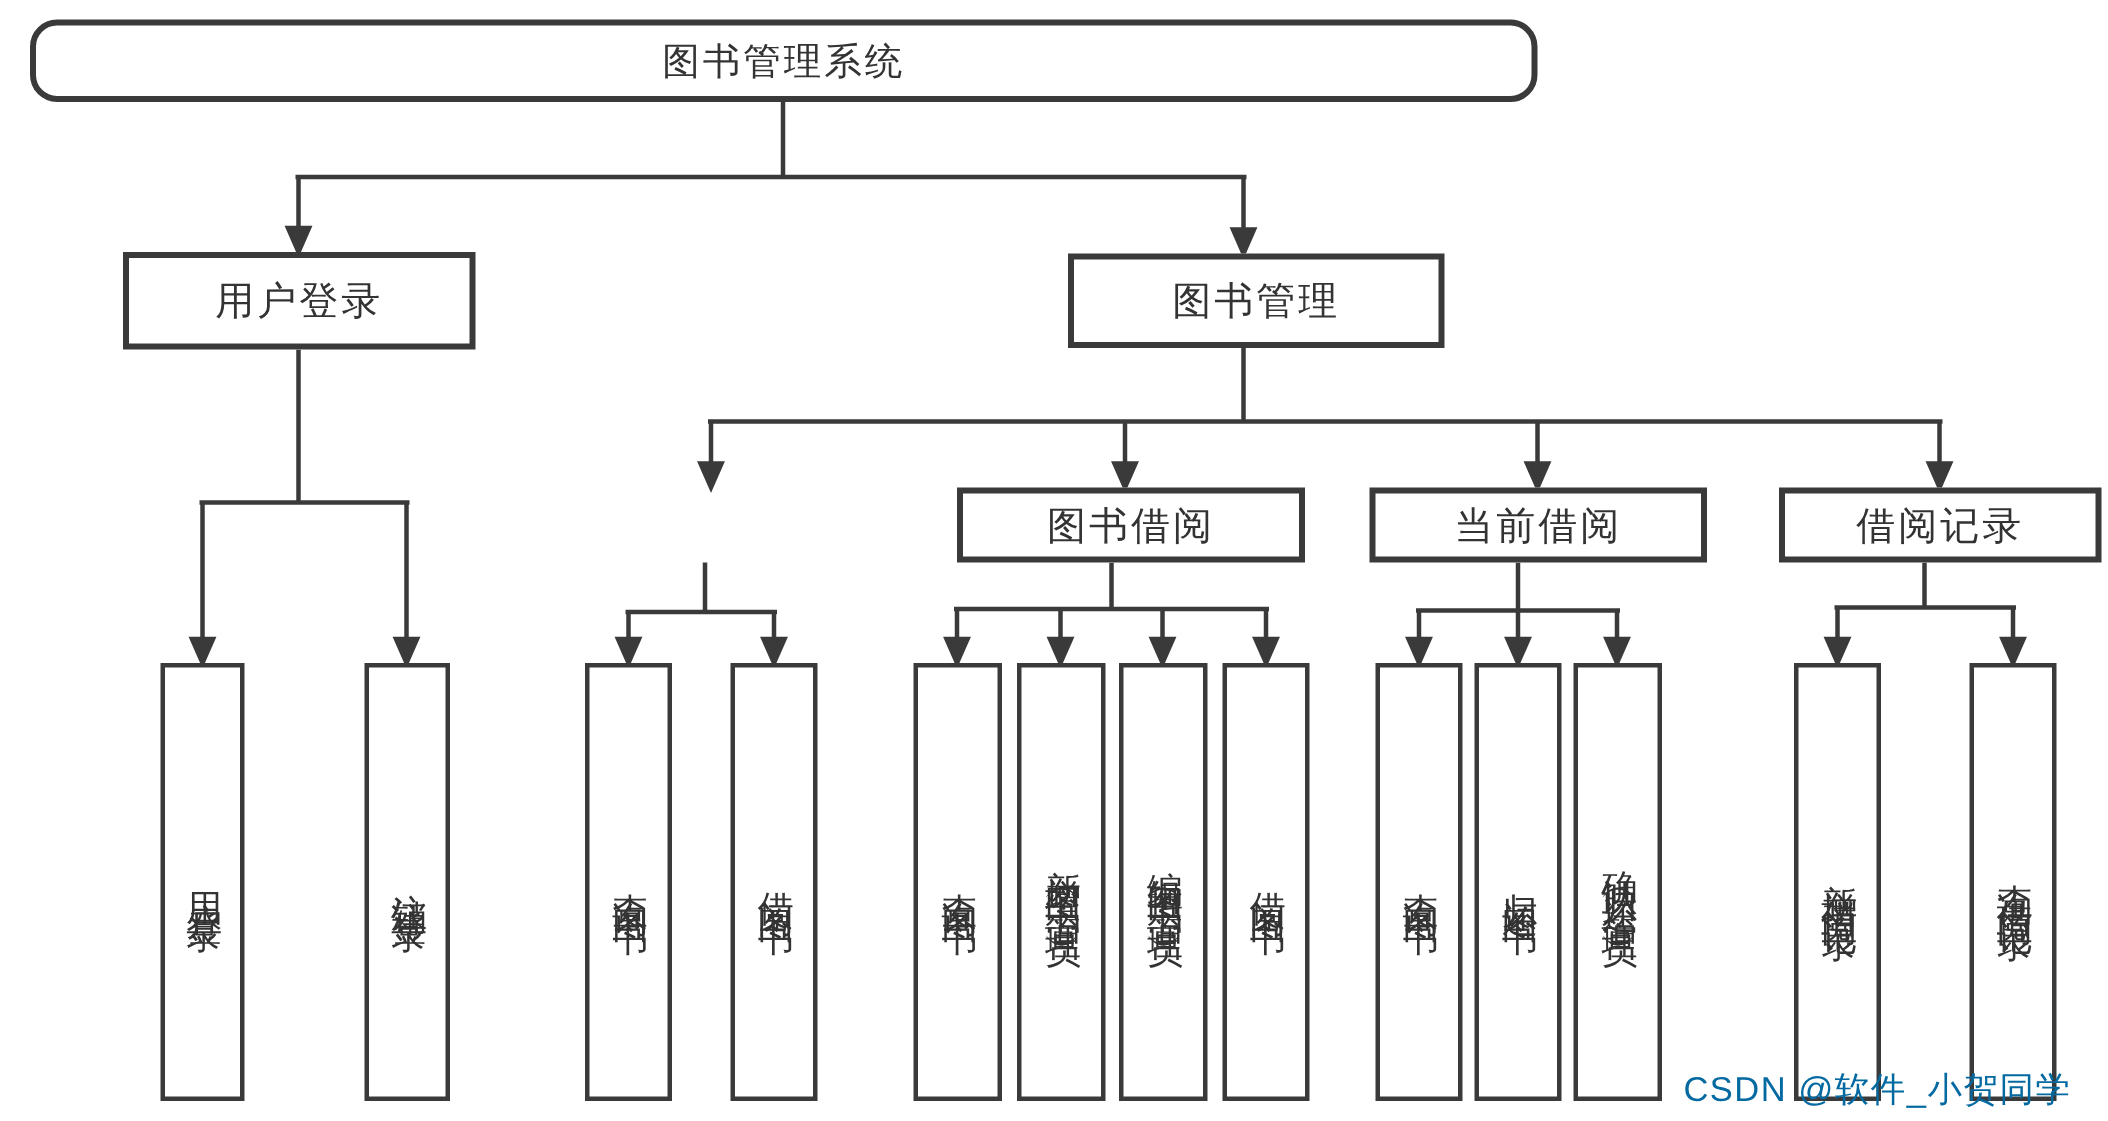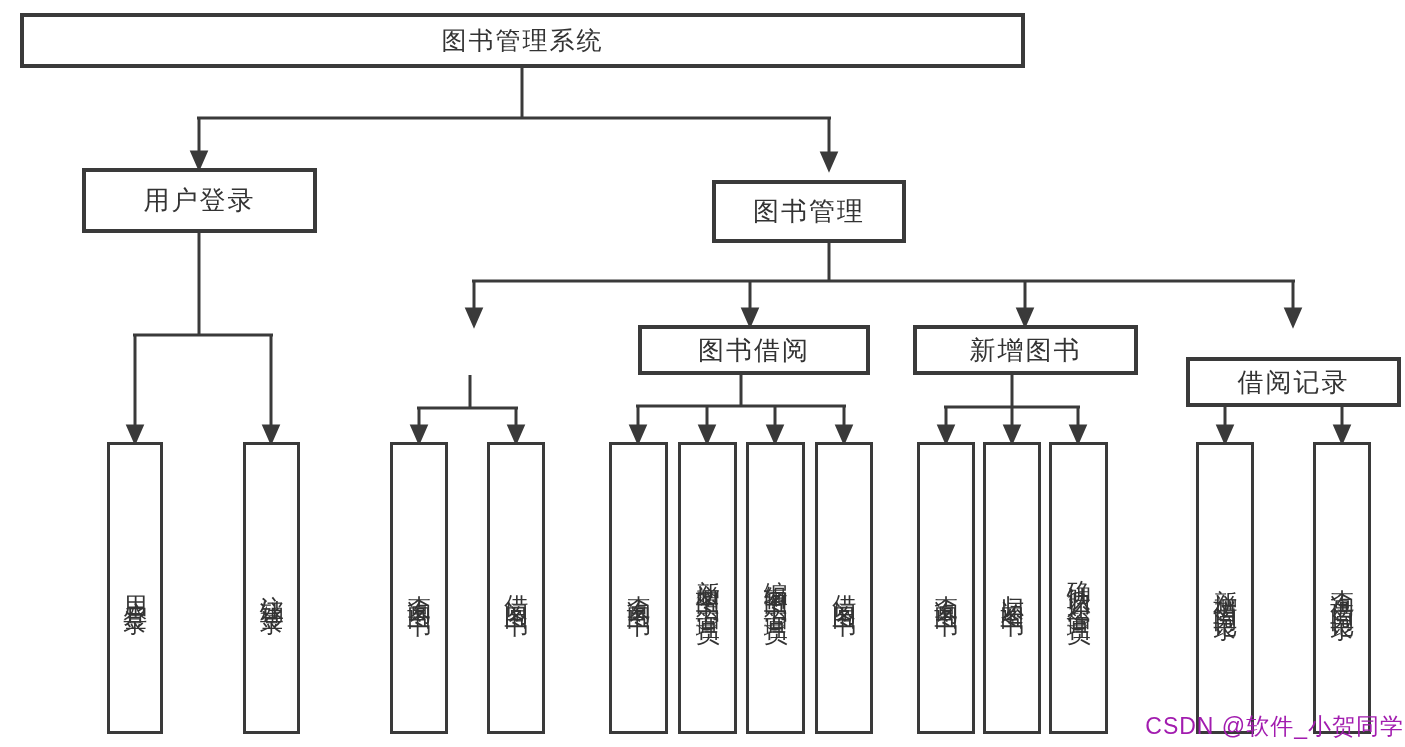--- a/index.html
+++ b/index.html
@@ -20,21 +20,21 @@
     background: #ffffff;
     display: flex;
     align-items: center;
     justify-content: center;
     color: #333333;
     font-size: 26px;
     letter-spacing: 2px;
     white-space: nowrap;
     z-index: 2;
   }
-  .node.root { font-size: 25px; }
+  .node.root { font-size: 25px; border-radius: 18px; }
 
   .leaf {
     position: absolute;
     box-sizing: border-box;
     border: 3px solid #3a3a3a;
     background: #ffffff;
     top: 442px;
     height: 292px;
     display: flex;
     align-items: center;
@@ -45,23 +45,23 @@
     writing-mode: vertical-rl;
     text-orientation: mixed;
     font-size: 24px;
     letter-spacing: 6px;
     line-height: 1.1;
     color: #333333;
   }
 
   #watermark {
     position: absolute;
-    right: 1px;
+    right: 24px;
     bottom: 5px;
-    color: #a21caf;
+    color: #0369a1;
     font-size: 23px;
     letter-spacing: 1px;
     z-index: 3;
   }
 </style>
 </head>
 <body>
 
 <div id="stage">
 
@@ -125,25 +125,25 @@
       <line x1="1225" y1="405" x2="1225" y2="426"></line>
         <polygon points="1218,426 1232,426 1225,442"></polygon>
       <line x1="1342" y1="405" x2="1342" y2="426"></line>
         <polygon points="1335,426 1349,426 1342,442"></polygon>
     </g>
   </svg>
 
   <div class="node root" style="left:20px; top:13px; width:1005px; height:55px;">图书管理系统</div>
 
   <div class="node" style="left:82px; top:168px; width:235px; height:65px;">用户登录</div>
-  <div class="node" style="left:712px; top:180px; width:194px; height:63px;">图书管理</div>
+  <div class="node" style="left:712px; top:169px; width:251px; height:63px;">图书管理</div>
 
   <div class="node" style="left:638px; top:325px; width:232px; height:50px;">图书借阅</div>
-  <div class="node" style="left:913px; top:325px; width:225px; height:50px;">新增图书</div>
-  <div class="node" style="left:1186px; top:325px; width:215px; height:50px;margin-top:32px;">借阅记录</div>
+  <div class="node" style="left:913px; top:325px; width:225px; height:50px;">当前借阅</div>
+  <div class="node" style="left:1186px; top:325px; width:215px; height:50px;">借阅记录</div>
 
   <div class="leaf" style="left:107px; width:56px;">
     <span>用户登录</span>
   </div>
   <div class="leaf" style="left:243px; width:57px;">
     <span>注销登录</span>
   </div>
 
   <div class="leaf" style="left:390px; width:58px;">
     <span>查询图书</span>

